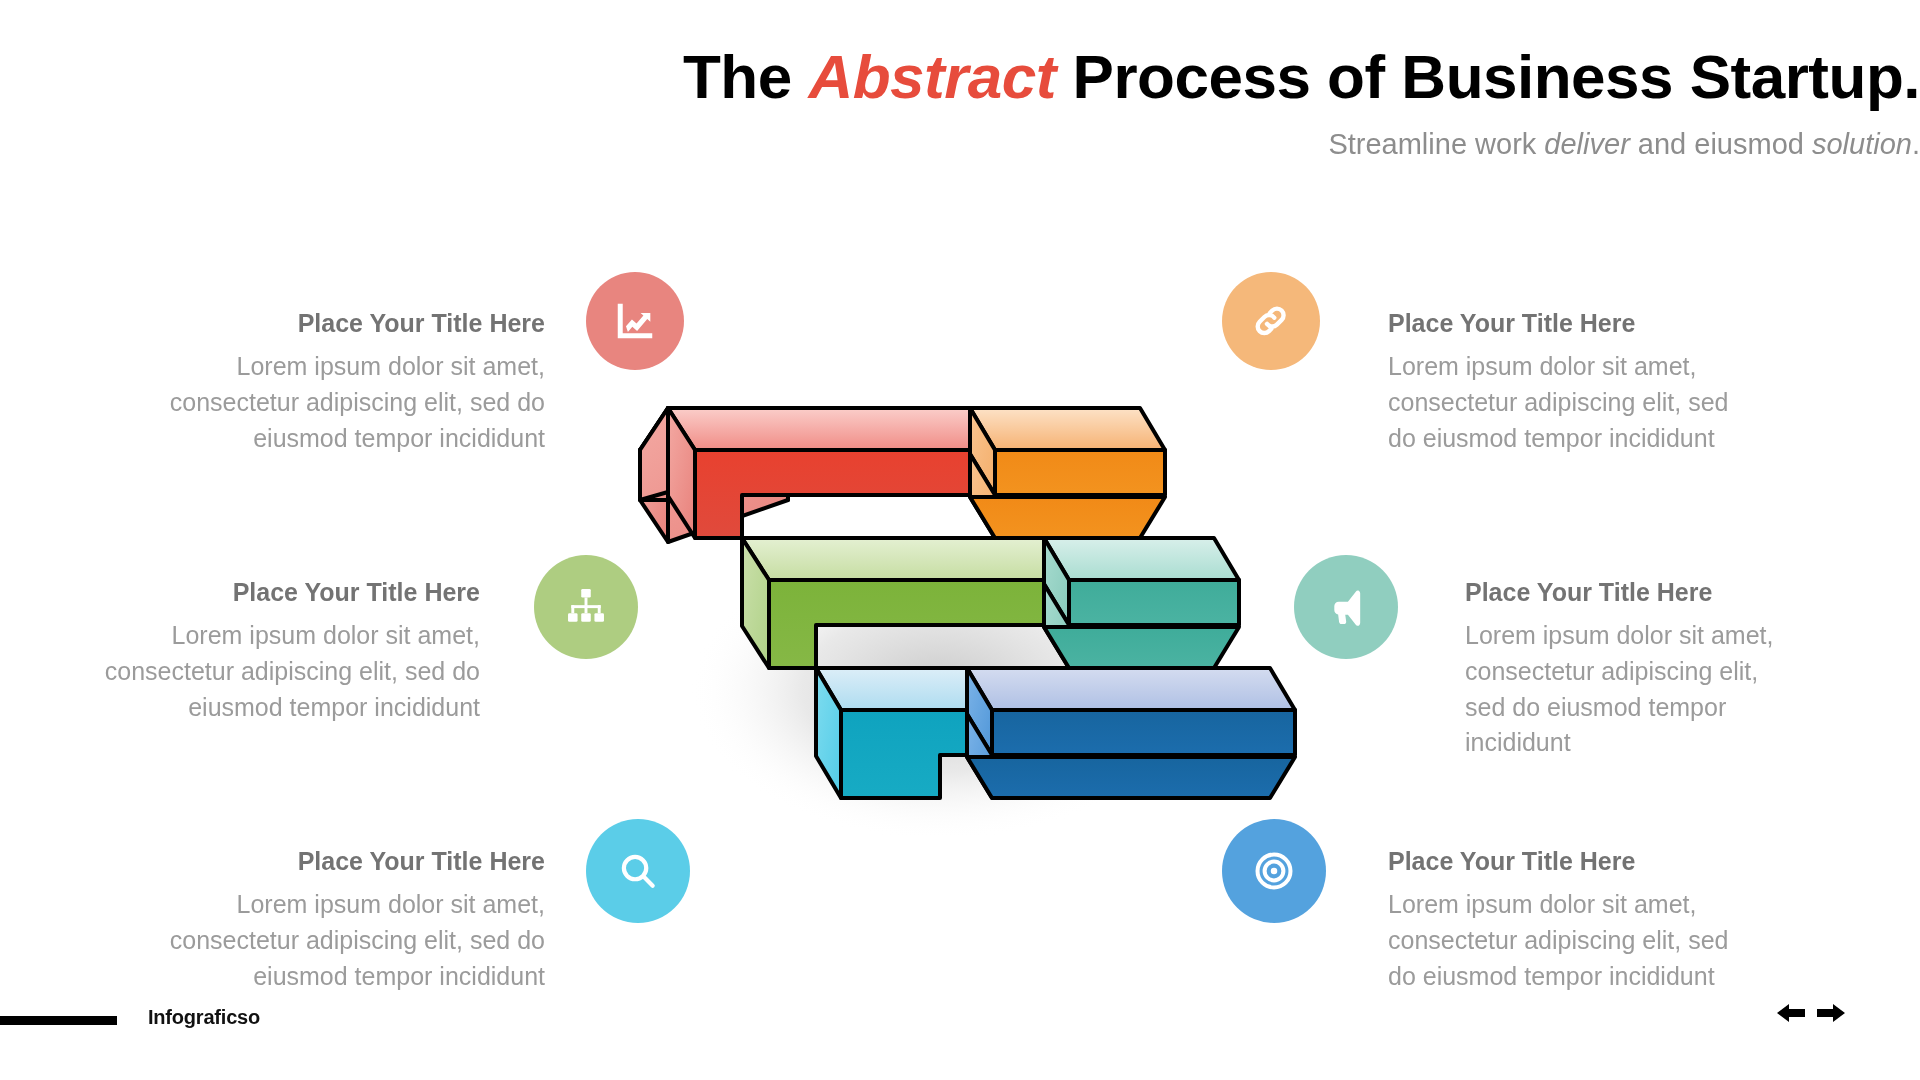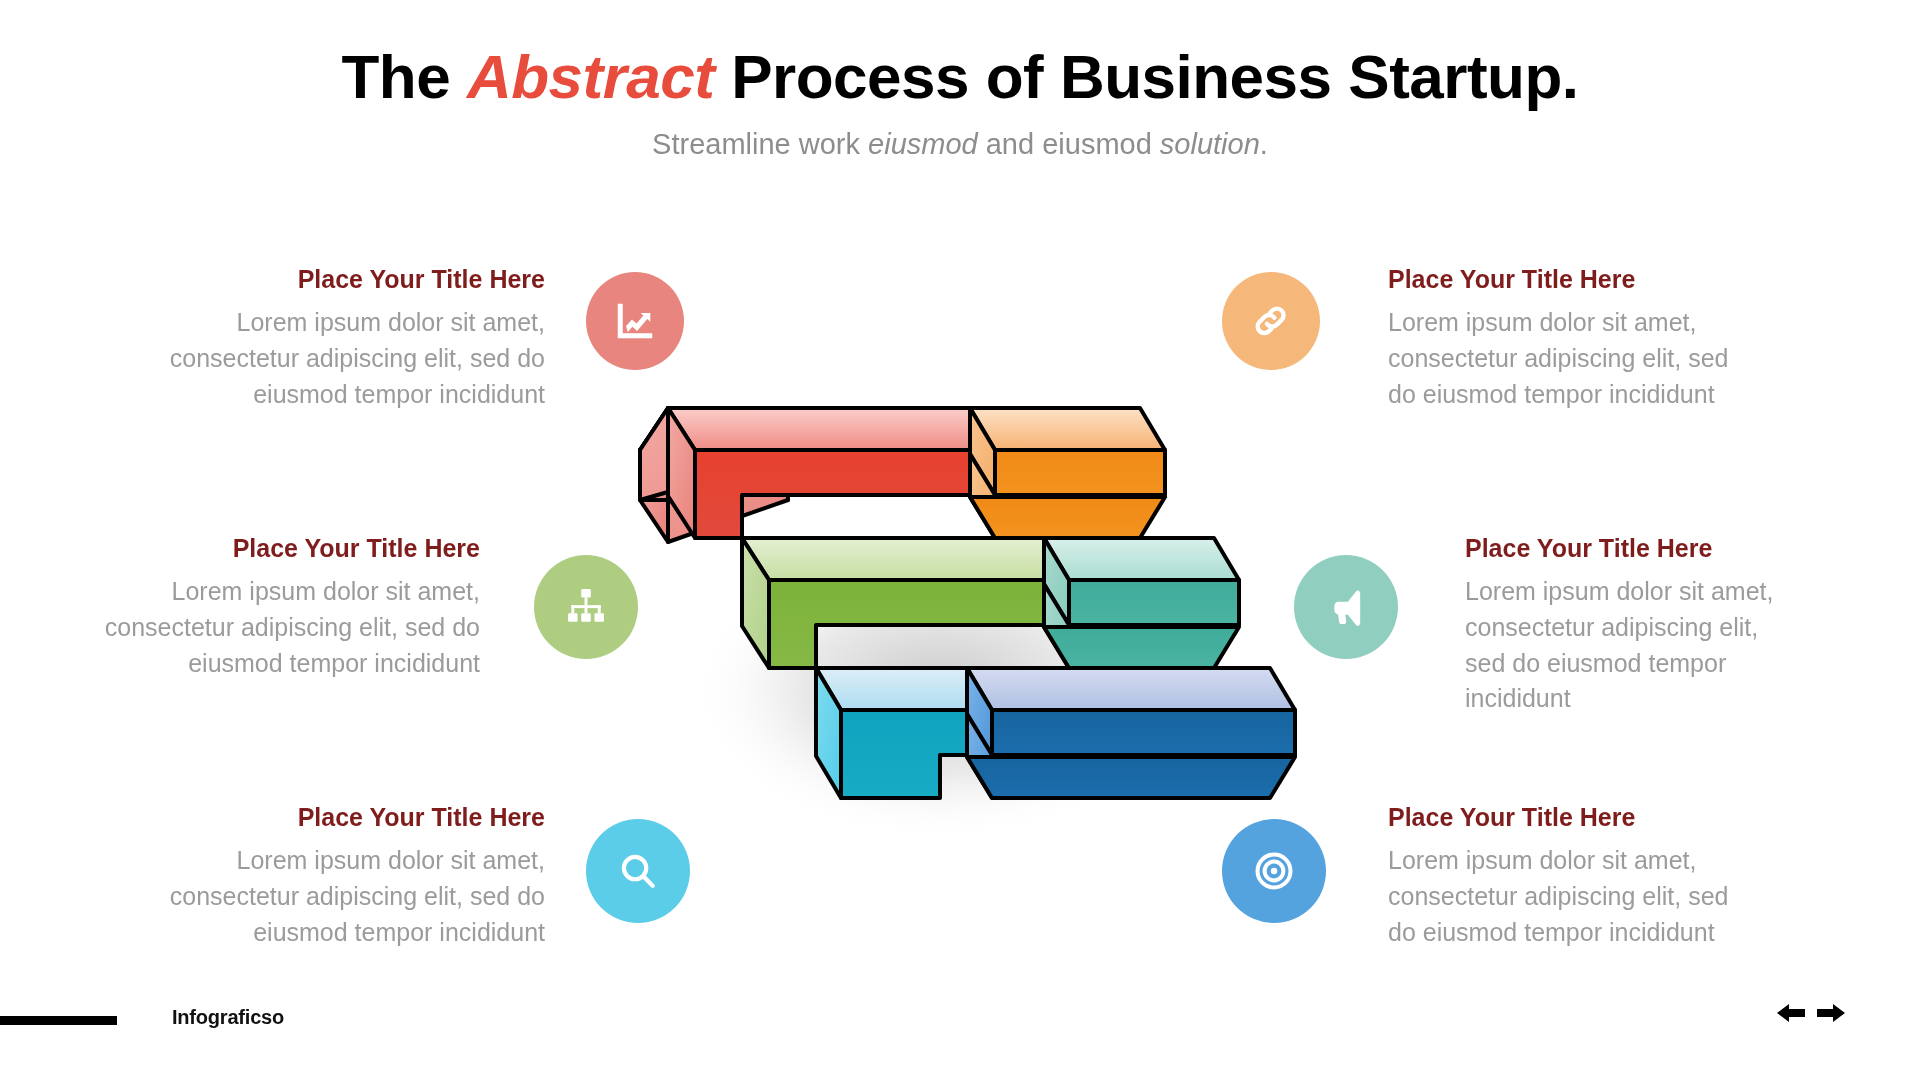--- a/index.html
+++ b/index.html
@@ -14,21 +14,21 @@
     overflow: hidden;
     font-family: "Liberation Sans", sans-serif;
     -webkit-font-smoothing: antialiased;
   }
 
   
   .header {
     position: absolute;
     top: 0; left: 0;
     width: 1920px;
-    text-align: center;
+    text-align: right;
     padding-top: 44px;
   }
   .title {
     font-size: 62px;
     font-weight: bold;
     color: #000000;
     letter-spacing: -0.5px;
     line-height: 1.05;
     white-space: nowrap;
   }
@@ -47,24 +47,25 @@
   .subtitle .em { font-style: italic; }
 
   
   .textblock {
     position: absolute;
     width: 330px;
   }
   .tb-title {
     font-size: 25px;
     font-weight: bold;
-    color: #7f1d1d;
+    color: #737373;
     line-height: 1.2;
     margin-bottom: 11px;
     white-space: nowrap;
+    margin-top: 44px;
   }
   .tb-body {
     font-size: 25px;
     color: #9b9b9b;
     line-height: 1.43;
     font-weight: normal;
   }
   .align-right { text-align: right; }
   .align-left  { text-align: left; }
 
@@ -98,41 +99,40 @@
     background: #000000;
   }
   .footer-label {
     position: absolute;
     left: 148px;
     top: 1006px;
     font-size: 20px;
     font-weight: bold;
     color: #111111;
     letter-spacing: -0.2px;
-    margin-left: 24px;
   }
   .nav-arrows {
     position: absolute;
     right: 74px;
     top: 1002px;
     display: flex;
     gap: 10px;
     align-items: center;
   }
   .nav-arrows svg { display: block; }
 </style>
 </head>
 <body>
 
 <div class="header">
   <div class="title">
     <span>The </span><span class="accent">Abstract</span><span> Process of Business Startup.</span>
   </div>
   <div class="subtitle">
-    <span>Streamline work </span><span class="em">eiusmod</span><span> and eiusmod </span><span class="em">solution</span><span>.</span>
+    <span>Streamline work </span><span class="em">deliver</span><span> and eiusmod </span><span class="em">solution</span><span>.</span>
   </div>
 </div>
 
 <div class="stage">
   <svg width="660" height="470" viewBox="0 0 660 470" xmlns="http://www.w3.org/2000/svg">
     <defs>
 
       <radialGradient id="shadowGrad" cx="50%" cy="50%" r="50%">
         <stop offset="0%" stop-color="#9a9a9a" stop-opacity="0.55"></stop>
         <stop offset="55%" stop-color="#b5b5b5" stop-opacity="0.30"></stop>

